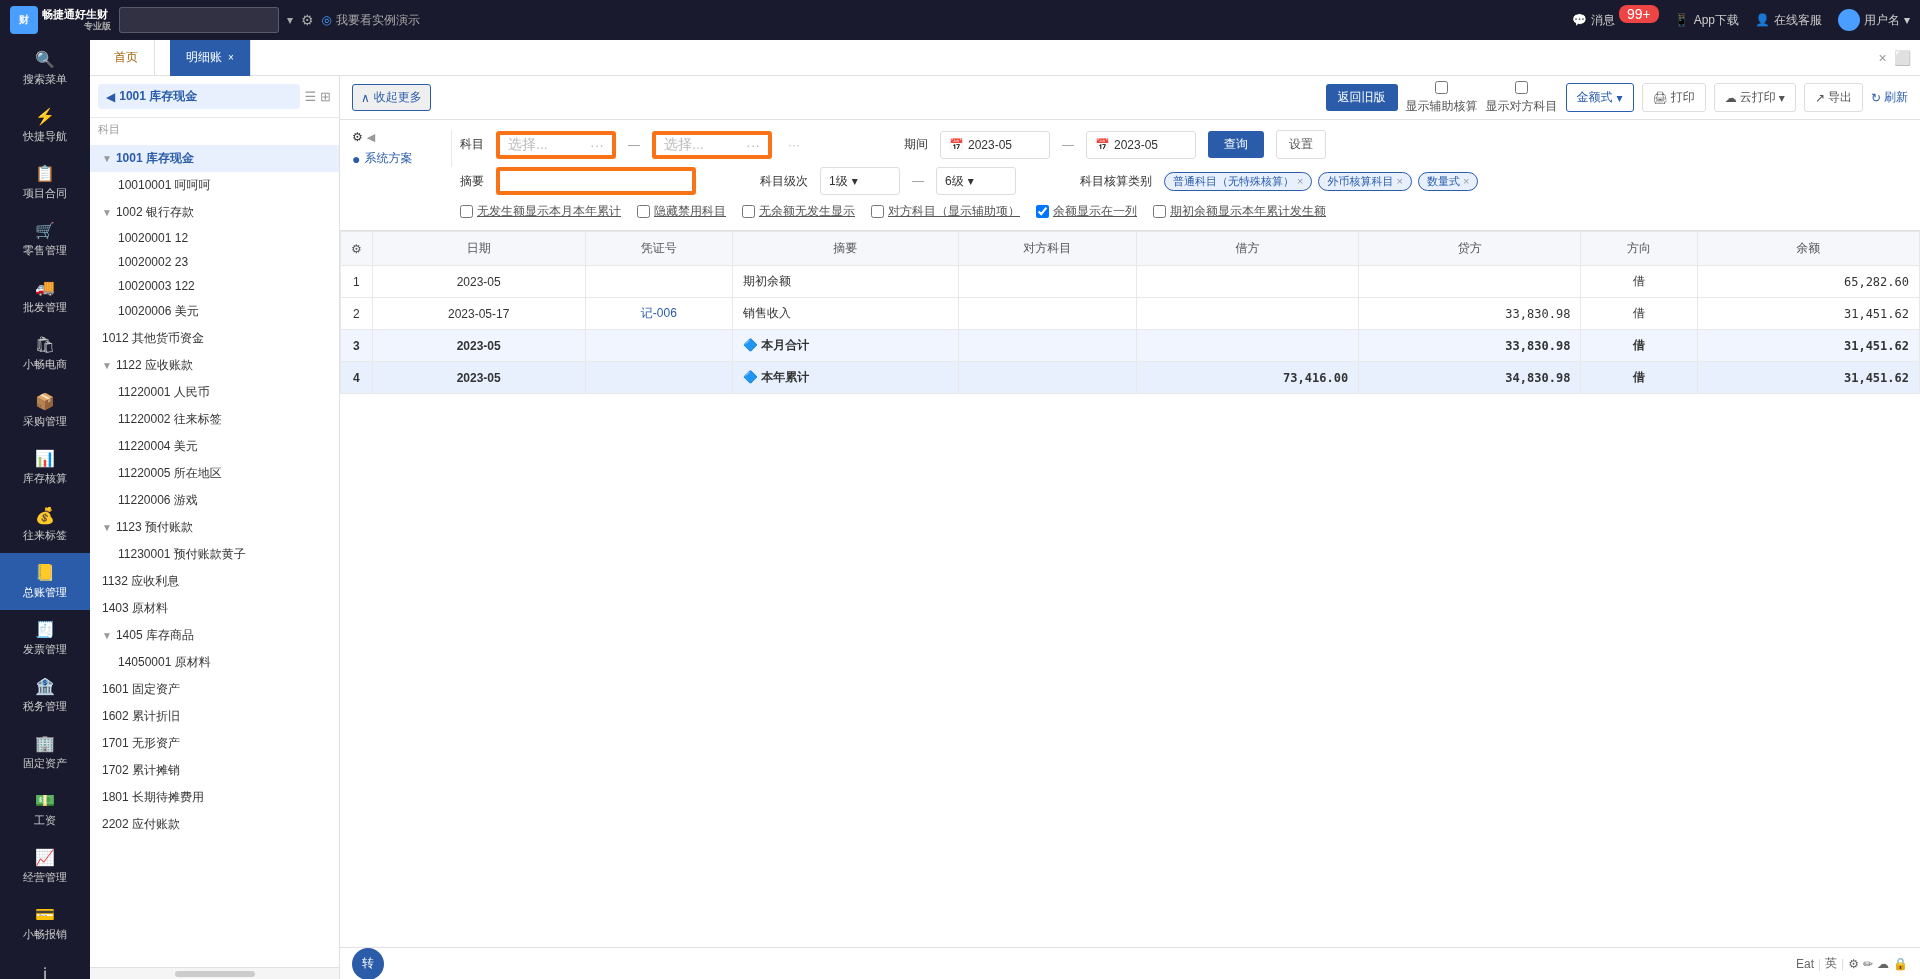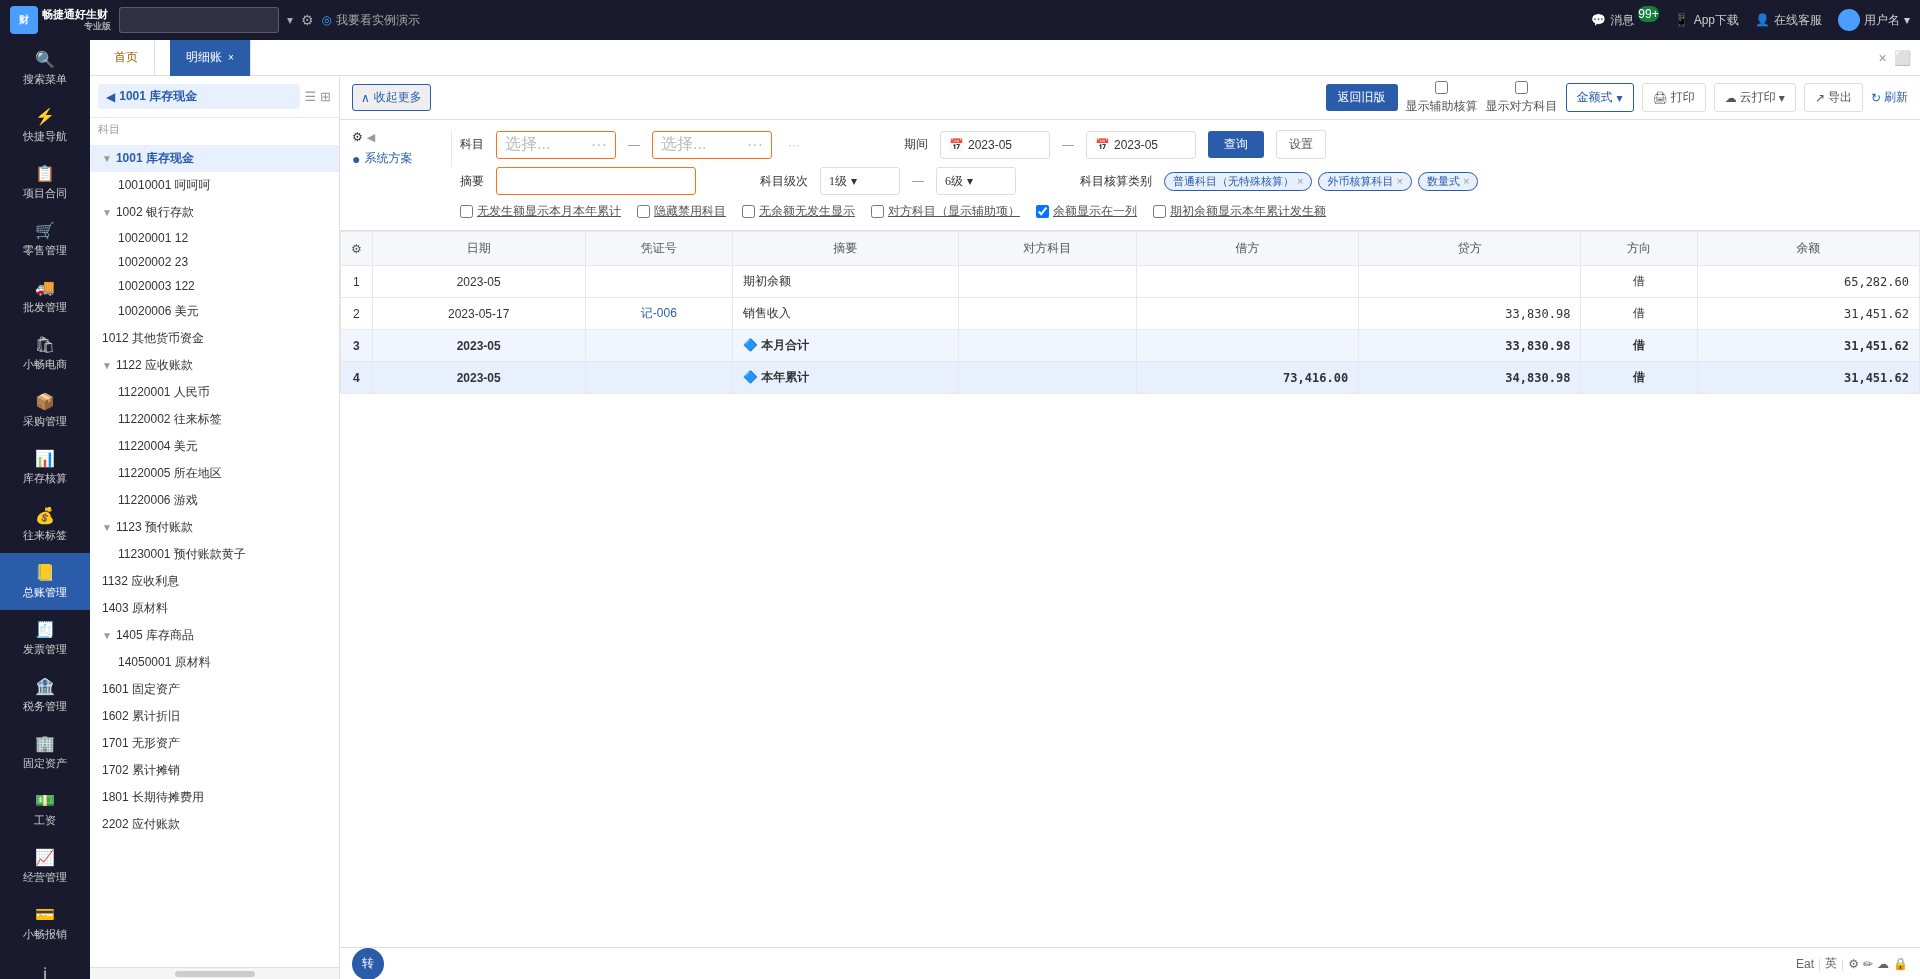--- a/index.html
+++ b/index.html
@@ -11,21 +11,21 @@
     .topbar-logo-icon { width: 28px; height: 28px; background: #4a9eff; border-radius: 4px; display: flex; align-items: center; justify-content: center; color: white; font-size: 10px; }
     .topbar-logo-text { display: flex; flex-direction: column; line-height: 1.2; }
     .topbar-logo-text span:first-child { font-size: 11px; color: #fff; }
     .topbar-logo-text span:last-child { font-size: 9px; color: #aaa; margin-left: 42px; }
     .topbar-search { width: 160px; height: 26px; background: rgba(255,255,255,0.1); border: 1px solid rgba(255,255,255,0.2); border-radius: 3px; color: #ccc; padding: 0 8px; font-size: 11px; }
     .topbar-chevron { color: #aaa; cursor: pointer; }
     .topbar-gear { color: #aaa; cursor: pointer; font-size: 14px; }
     .topbar-demo { color: #aaa; font-size: 12px; display: flex; align-items: center; gap: 4px; }
     .topbar-right { margin-left: auto; display: flex; align-items: center; gap: 16px; }
     .topbar-btn { color: #ccc; font-size: 12px; display: flex; align-items: center; gap: 4px; cursor: pointer; }
-    .badge { background: #15803d; color: white; border-radius: 8px; padding: 1px 0; font-size: 12px; position: relative; top: -6px; }
+    .badge { background: #ef4444; color: white; border-radius: 8px; padding: 1px 8px; font-size: 14px; position: relative; top: -6px; }
     .topbar-user { color: #ccc; font-size: 12px; display: flex; align-items: center; gap: 4px; }
     .user-avatar { width: 22px; height: 22px; background: #4a9eff; border-radius: 50%; }
 
     
     .main-layout { display: flex; flex: 1; overflow: hidden; }
 
     
     .sidebar { width: 90px; background: #1a1a2e; display: flex; flex-direction: column; flex-shrink: 0; }
     .sidebar-item { padding: 10px 4px; text-align: center; color: #ccc; font-size: 11px; cursor: pointer; display: flex; flex-direction: column; align-items: center; gap: 3px; }
     .sidebar-item.active { background: #2a5caa; color: #fff; }
@@ -76,22 +76,22 @@
     .checkbox-group input { cursor: pointer; }
     .amount-style-btn { background: #fff; border: 1px solid #2a5caa; color: #2a5caa; border-radius: 3px; padding: 5px 10px; font-size: 12px; cursor: pointer; display: flex; align-items: center; gap: 4px; }
     .icon-btn { background: #fff; border: 1px solid #ddd; color: #555; border-radius: 3px; padding: 5px 10px; font-size: 12px; cursor: pointer; display: flex; align-items: center; gap: 3px; }
     .refresh-btn { background: none; border: none; color: #2a5caa; font-size: 12px; cursor: pointer; display: flex; align-items: center; gap: 3px; }
 
     
     .filter-panel { background: #fff; border-bottom: 1px solid #e0e0e0; padding: 10px 12px; flex-shrink: 0; }
     .filter-row { display: flex; align-items: center; gap: 12px; margin-bottom: 8px; }
     .filter-row:last-child { margin-bottom: 0; }
     .filter-label { font-size: 12px; color: #333; white-space: nowrap; }
-    .filter-input { height: 28px; border: 1px solid #f97316; border-radius: 3px; padding: 0 8px; font-size: 16px; color: #666; }
-    .filter-select { height: 28px; border: 1px solid #ddd; border-radius: 3px; padding: 0 8px; font-size: 12px; color: #333; background: #fff; display: flex; align-items: center; gap: 4px; cursor: pointer; min-width: 80px; font-family: Liberation Serif, serif; }
+    .filter-input { height: 28px; border: 4px solid #f97316; border-radius: 3px; padding: 0 8px; font-size: 14px; color: #666; }
+    .filter-select { height: 28px; border: 1px solid #ddd; border-radius: 3px; padding: 0 8px; font-size: 12px; color: #333; background: #fff; display: flex; align-items: center; gap: 4px; cursor: pointer; min-width: 80px; }
     .filter-date { height: 28px; border: 1px solid #ddd; border-radius: 3px; padding: 0 8px; font-size: 12px; color: #333; display: flex; align-items: center; gap: 4px; cursor: pointer; }
     .filter-separator { color: #999; font-size: 12px; }
     .filter-dash { color: #999; }
     .query-btn { background: #2a5caa; color: #fff; border: none; border-radius: 3px; padding: 5px 16px; font-size: 12px; cursor: pointer; }
     .settings-btn { background: #fff; border: 1px solid #ddd; color: #555; border-radius: 3px; padding: 5px 12px; font-size: 12px; cursor: pointer; }
     .filter-x { color: #999; cursor: pointer; font-size: 11px; }
     .filter-tag { background: #e8f0fe; border: 1px solid #2a5caa; color: #2a5caa; border-radius: 10px; padding: 1px 8px; font-size: 11px; display: flex; align-items: center; gap: 3px; }
 
     
     .checkbox-row { display: flex; align-items: center; gap: 16px; margin-top: 8px; }

